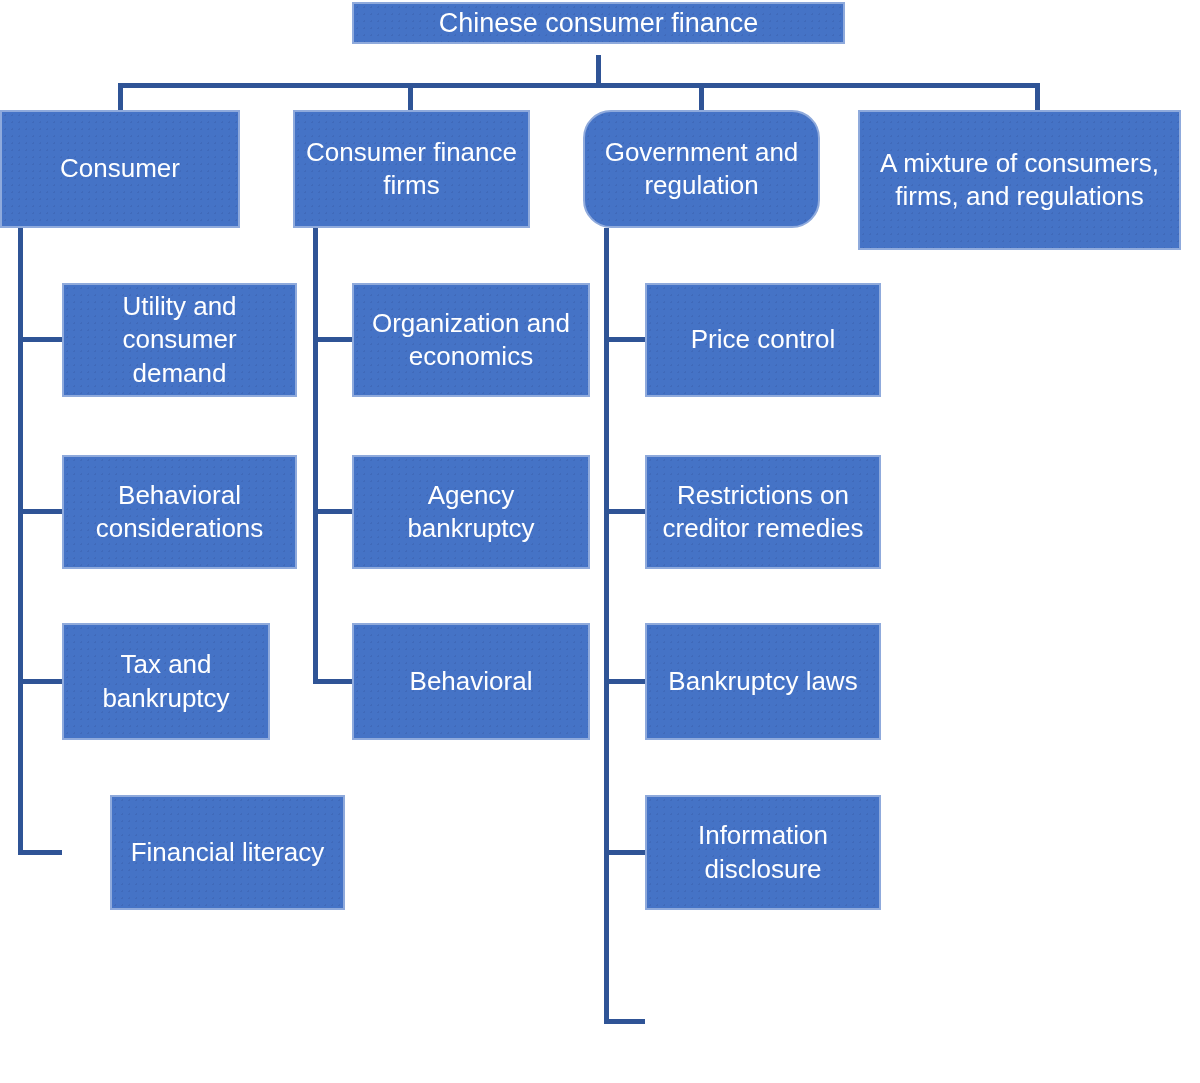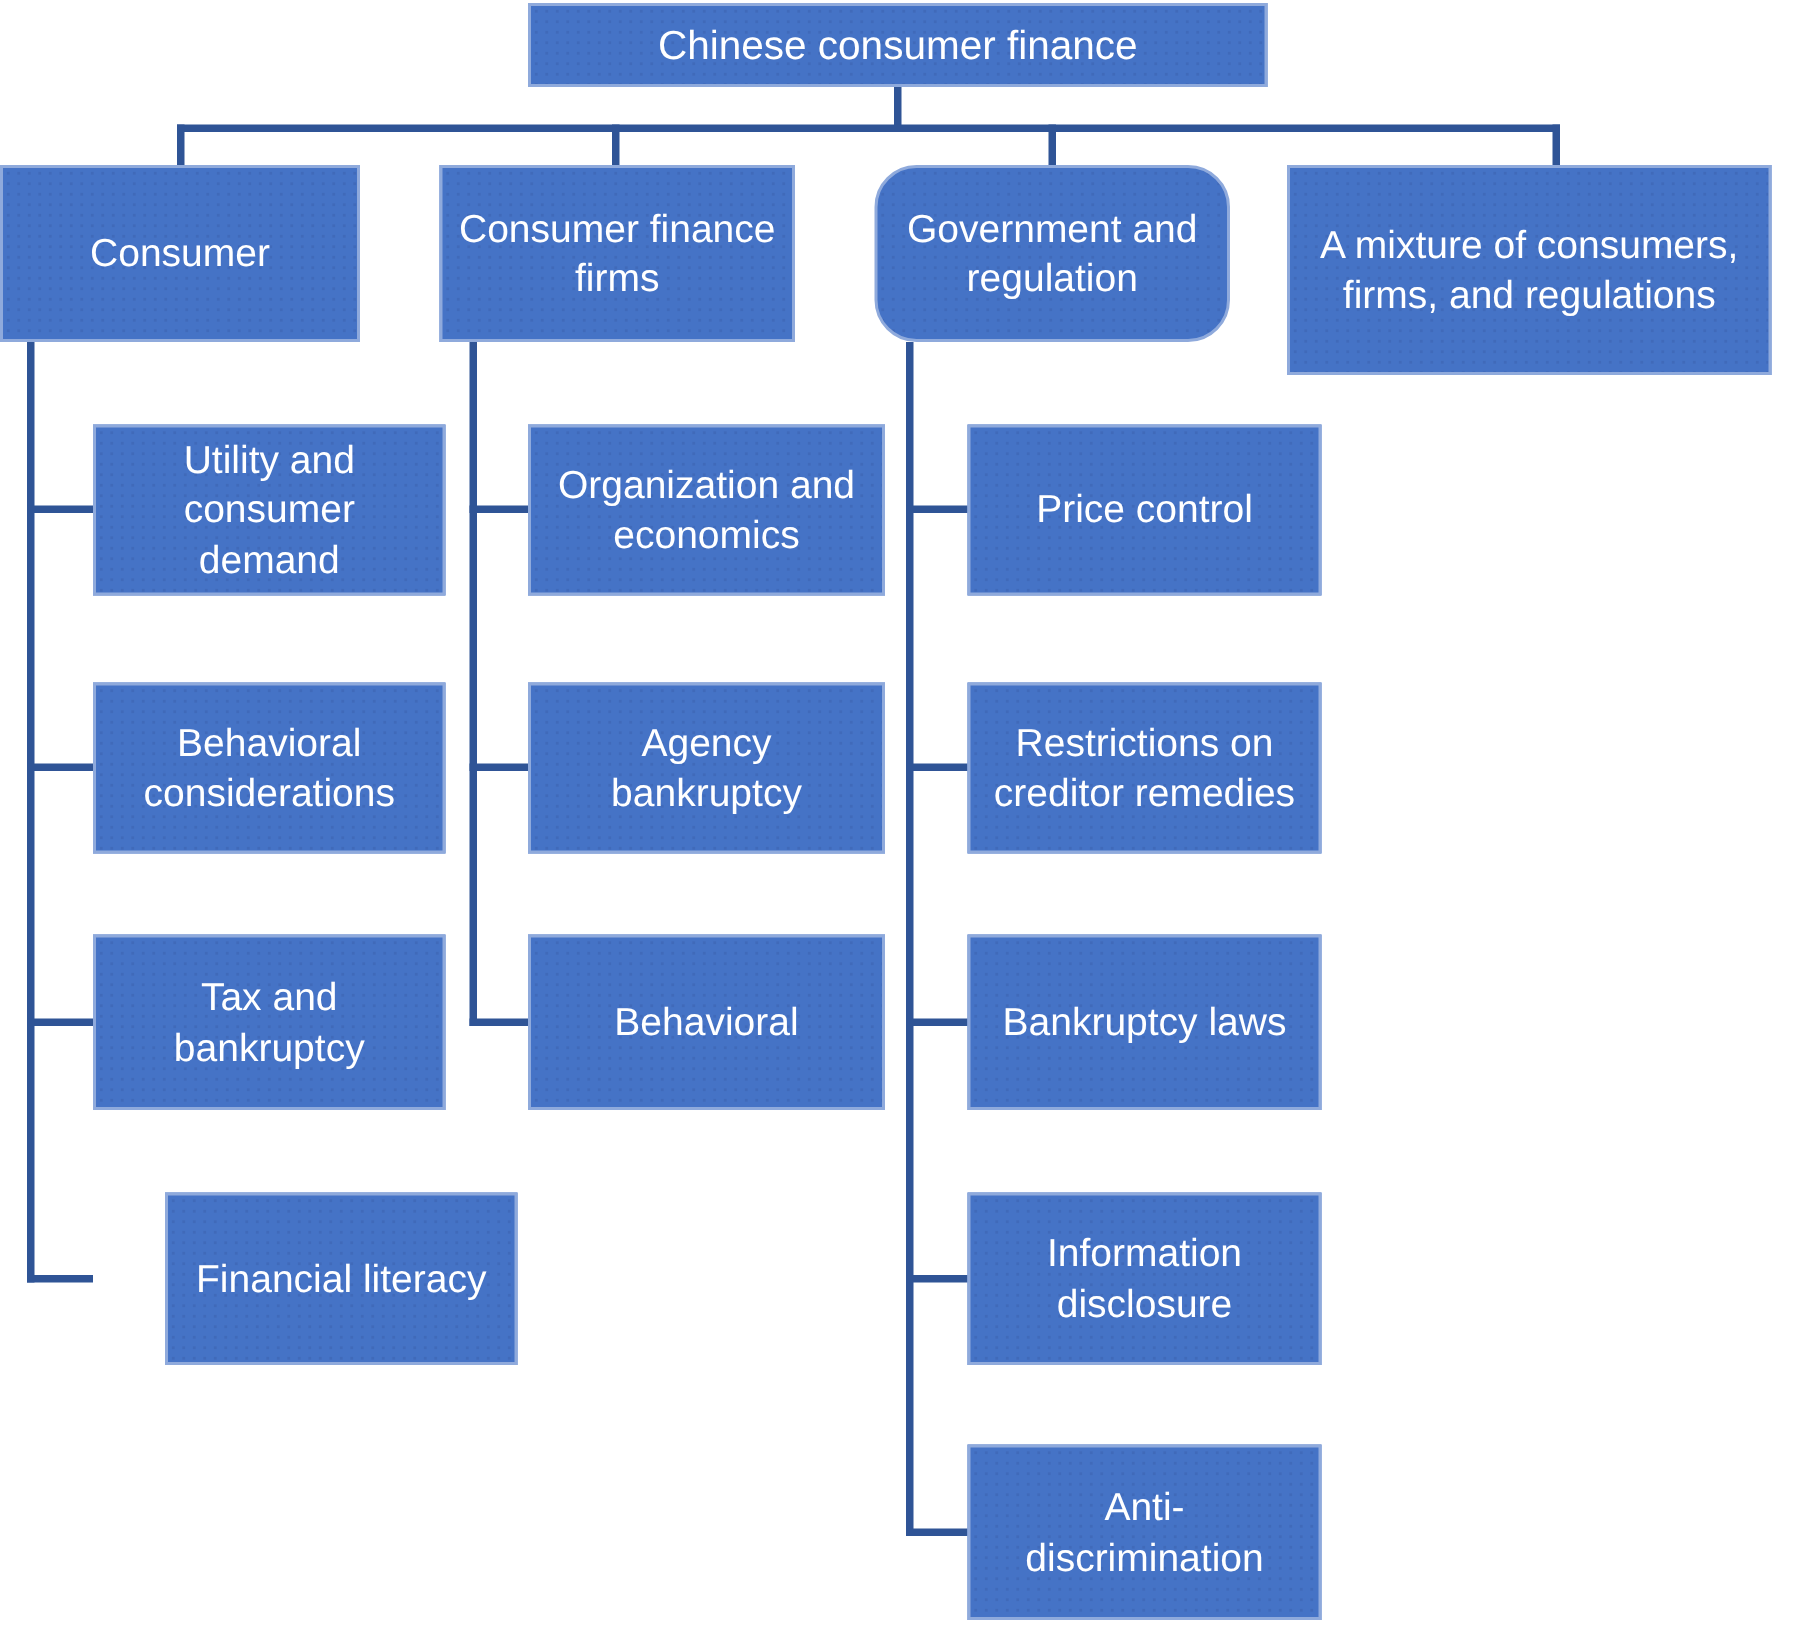--- a/index.html
+++ b/index.html
@@ -55,35 +55,34 @@
   <div class="conn" style="left:313px;top:337px;width:39px;height:5px;"></div>
   <div class="conn" style="left:313px;top:509px;width:39px;height:5px;"></div>
   <div class="conn" style="left:313px;top:679px;width:39px;height:5px;"></div>
 
   <div class="conn" style="left:604px;top:337px;width:41px;height:5px;"></div>
   <div class="conn" style="left:604px;top:509px;width:41px;height:5px;"></div>
   <div class="conn" style="left:604px;top:679px;width:41px;height:5px;"></div>
   <div class="conn" style="left:604px;top:850px;width:41px;height:5px;"></div>
   <div class="conn" style="left:604px;top:1019px;width:41px;height:5px;"></div>
 
-  <div class="node" style="left:352px;top:2px;width:493px;height:56px;font-size:27px;">Chinese consumer finance</div>
+  <div class="node" style="left:352px;top:2px;width:493px;height:42px;font-size:27px;">Chinese consumer finance</div>
 
   <div class="node" style="left:0px;top:110px;width:240px;height:118px;">Consumer</div>
   <div class="node" style="left:293px;top:110px;width:237px;height:118px;">Consumer finance firms</div>
   <div class="node" style="left:583px;top:110px;width:237px;height:118px;border-radius:28px;">Government and regulation</div>
   <div class="node" style="left:858px;top:110px;width:323px;height:140px;">A mixture of consumers, firms, and regulations</div>
 
   <div class="node" style="left:62px;top:283px;width:235px;height:114px;">Utility and consumer demand</div>
   <div class="node" style="left:62px;top:455px;width:235px;height:114px;">Behavioral considerations</div>
-  <div class="node" style="left:62px;top:623px;width:235px;height:117px;">Tax and bankruptcy</div>
+  <div class="node" style="left:62px;top:623px;width:208px;height:117px;">Tax and bankruptcy</div>
   <div class="node" style="left:62px;top:795px;width:235px;height:115px;margin-left:48px;">Financial literacy</div>
 
   <div class="node" style="left:352px;top:283px;width:238px;height:114px;">Organization and economics</div>
   <div class="node" style="left:352px;top:455px;width:238px;height:114px;">Agency bankruptcy</div>
   <div class="node" style="left:352px;top:623px;width:238px;height:117px;">Behavioral</div>
 
   <div class="node" style="left:645px;top:283px;width:236px;height:114px;">Price control</div>
   <div class="node" style="left:645px;top:455px;width:236px;height:114px;">Restrictions on creditor remedies</div>
   <div class="node" style="left:645px;top:623px;width:236px;height:117px;">Bankruptcy laws</div>
   <div class="node" style="left:645px;top:795px;width:236px;height:115px;">Information disclosure</div>
-  <div class="node" style="left:645px;top:963px;width:236px;height:117px;">Anti-discrimination</div>
 
 </div>
 
 </body></html>

